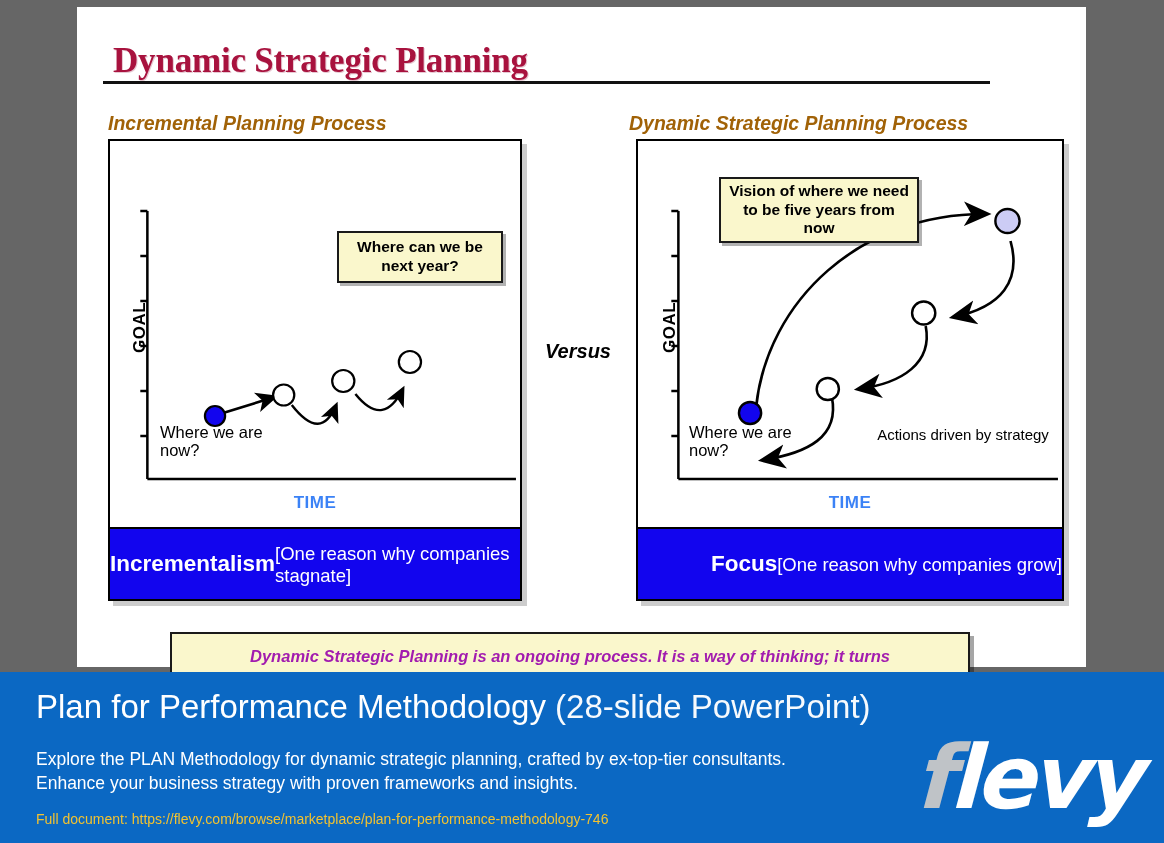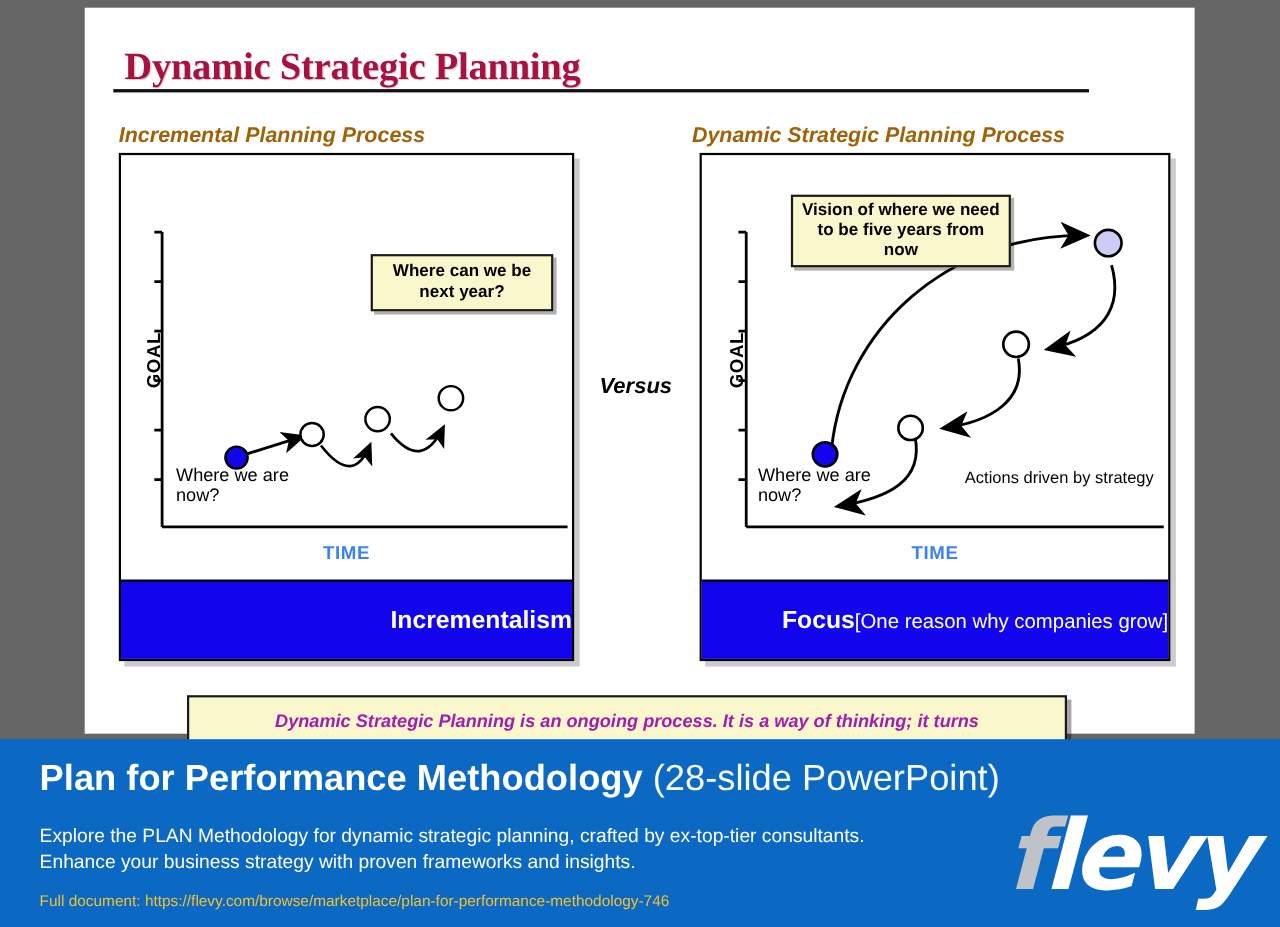--- a/index.html
+++ b/index.html
@@ -104,21 +104,21 @@
 
   
   #banner{
     position:absolute;left:0;top:672px;width:1164px;height:171px;
     background:#0B68C3;overflow:hidden;
   }
   #banner-title{
     position:absolute;left:36px;top:16px;
     font-size:33px;color:#ffffff;white-space:nowrap;
   }
-  #banner-title .bold{font-weight:bold;}
+  #banner-title .bold{font-weight:normal;}
   #banner-title .light{font-weight:normal;opacity:.97;}
   #banner-desc{
     position:absolute;left:36px;top:75px;width:760px;
     font-size:17.5px;color:#ffffff;line-height:1.38;
   }
   #banner-url{
     position:absolute;left:36px;top:139px;
     font-size:14px;color:#F2C230;white-space:nowrap;
   }
   #flevy-logo{
@@ -180,20 +180,21 @@
 
       <div class="callout" id="callout-left">Where can we be next year?</div>
 
       <div class="chart-note" style="left:50px;top:282px;width:120px;">Where we are now?</div>
 
       <div class="axis-label-x" style="bottom:10px;">TIME</div>
     </div>
 
     <div class="panel-footer">
       <div class="footer-title">Incrementalism</div>
+      <div class="footer-sub">[One reason why companies stagnate]</div>
     </div>
   </div>
 
   <div class="panel" id="panel-right">
     <div class="chart-area">
 
       <svg class="chart-svg" viewBox="0 0 420 382" preserveAspectRatio="none">
 
         <line x1="40" y1="70" x2="40" y2="338" stroke="#000" stroke-width="2.5"></line>
         <line x1="33" y1="70" x2="40" y2="70" stroke="#000" stroke-width="2.5"></line>

